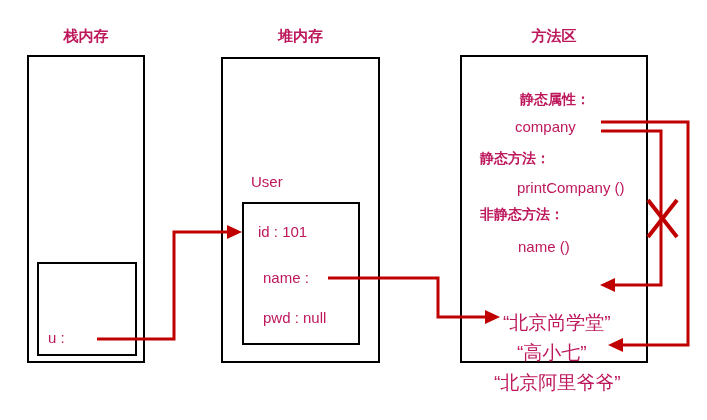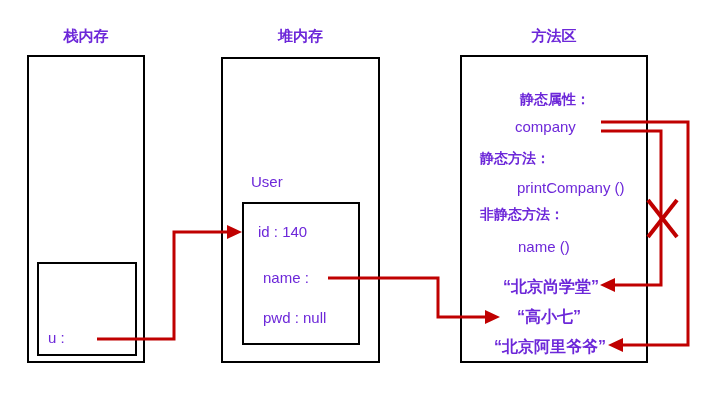--- a/index.html
+++ b/index.html
@@ -2,21 +2,21 @@
 <html><head>
 <meta charset="utf-8">
 <style>
   html, body { margin: 0; padding: 0; background: #ffffff; }
   .canvas {
     position: relative;
     width: 707px;
     height: 420px;
     background: #ffffff;
     font-family: "Liberation Sans", "DejaVu Sans", sans-serif;
-    color: #6d28d9;
+    color: #be185d;
     overflow: hidden;
   }
   .box {
     position: absolute;
     border: 2px solid #000000;
     box-sizing: border-box;
     background: transparent;
   }
   .title {
     position: absolute;
@@ -30,22 +30,23 @@
     position: absolute;
     font-size: 15px;
     line-height: 15px;
     white-space: nowrap;
   }
   .cjk {
     font-size: 14px;
     font-weight: bold;
   }
   .str {
-    font-size: 16px;
-    font-weight: bold;
+    font-size: 19px;
+    font-weight: normal;
+    margin-top: 36px;
   }
   svg.overlay {
     position: absolute;
     left: 0; top: 0;
     width: 707px; height: 420px;
     pointer-events: none;
   }
   .red-stroke { stroke: #c00000; fill: none; stroke-width: 3; }
   .red-fill { fill: #c00000; stroke: none; }
   .x-stroke { stroke: #c00000; stroke-width: 4; }
@@ -59,21 +60,21 @@
   <div class="title" style="left:460px; width:188px; top:28px;">方法区</div>
   <div class="title" style="left:221px; width:159px; top:28px;">堆内存</div>
 
   <div class="box" style="left:27px; top:55px; width:118px; height:308px;"></div>
   <div class="box" style="left:37px; top:262px; width:100px; height:94px;"></div>
   <div class="lbl" style="left:48px; top:330px;">u :</div>
 
   <div class="box" style="left:221px; top:57px; width:159px; height:306px;"></div>
   <div class="lbl" style="left:251px; top:174px;">User</div>
   <div class="box" style="left:242px; top:202px; width:118px; height:143px;"></div>
-  <div class="lbl" style="left:258px; top:224px;">id : 140</div>
+  <div class="lbl" style="left:258px; top:224px;">id : 101</div>
   <div class="lbl" style="left:263px; top:270px;">name :</div>
   <div class="lbl" style="left:263px; top:310px;">pwd : null</div>
 
   <div class="box" style="left:460px; top:55px; width:188px; height:308px;"></div>
   <div class="lbl cjk" style="left:480px; top:92px;padding-left:40px;">静态属性：</div>
   <div class="lbl" style="left:515px; top:119px;">company</div>
   <div class="lbl cjk" style="left:480px; top:151px;">静态方法：</div>
   <div class="lbl cjk" style="left:480px; top:207px;">非静态方法：</div>
   <div class="lbl" style="left:517px; top:180px;">printCompany ()</div>
   <div class="lbl" style="left:518px; top:239px;">name ()</div>

